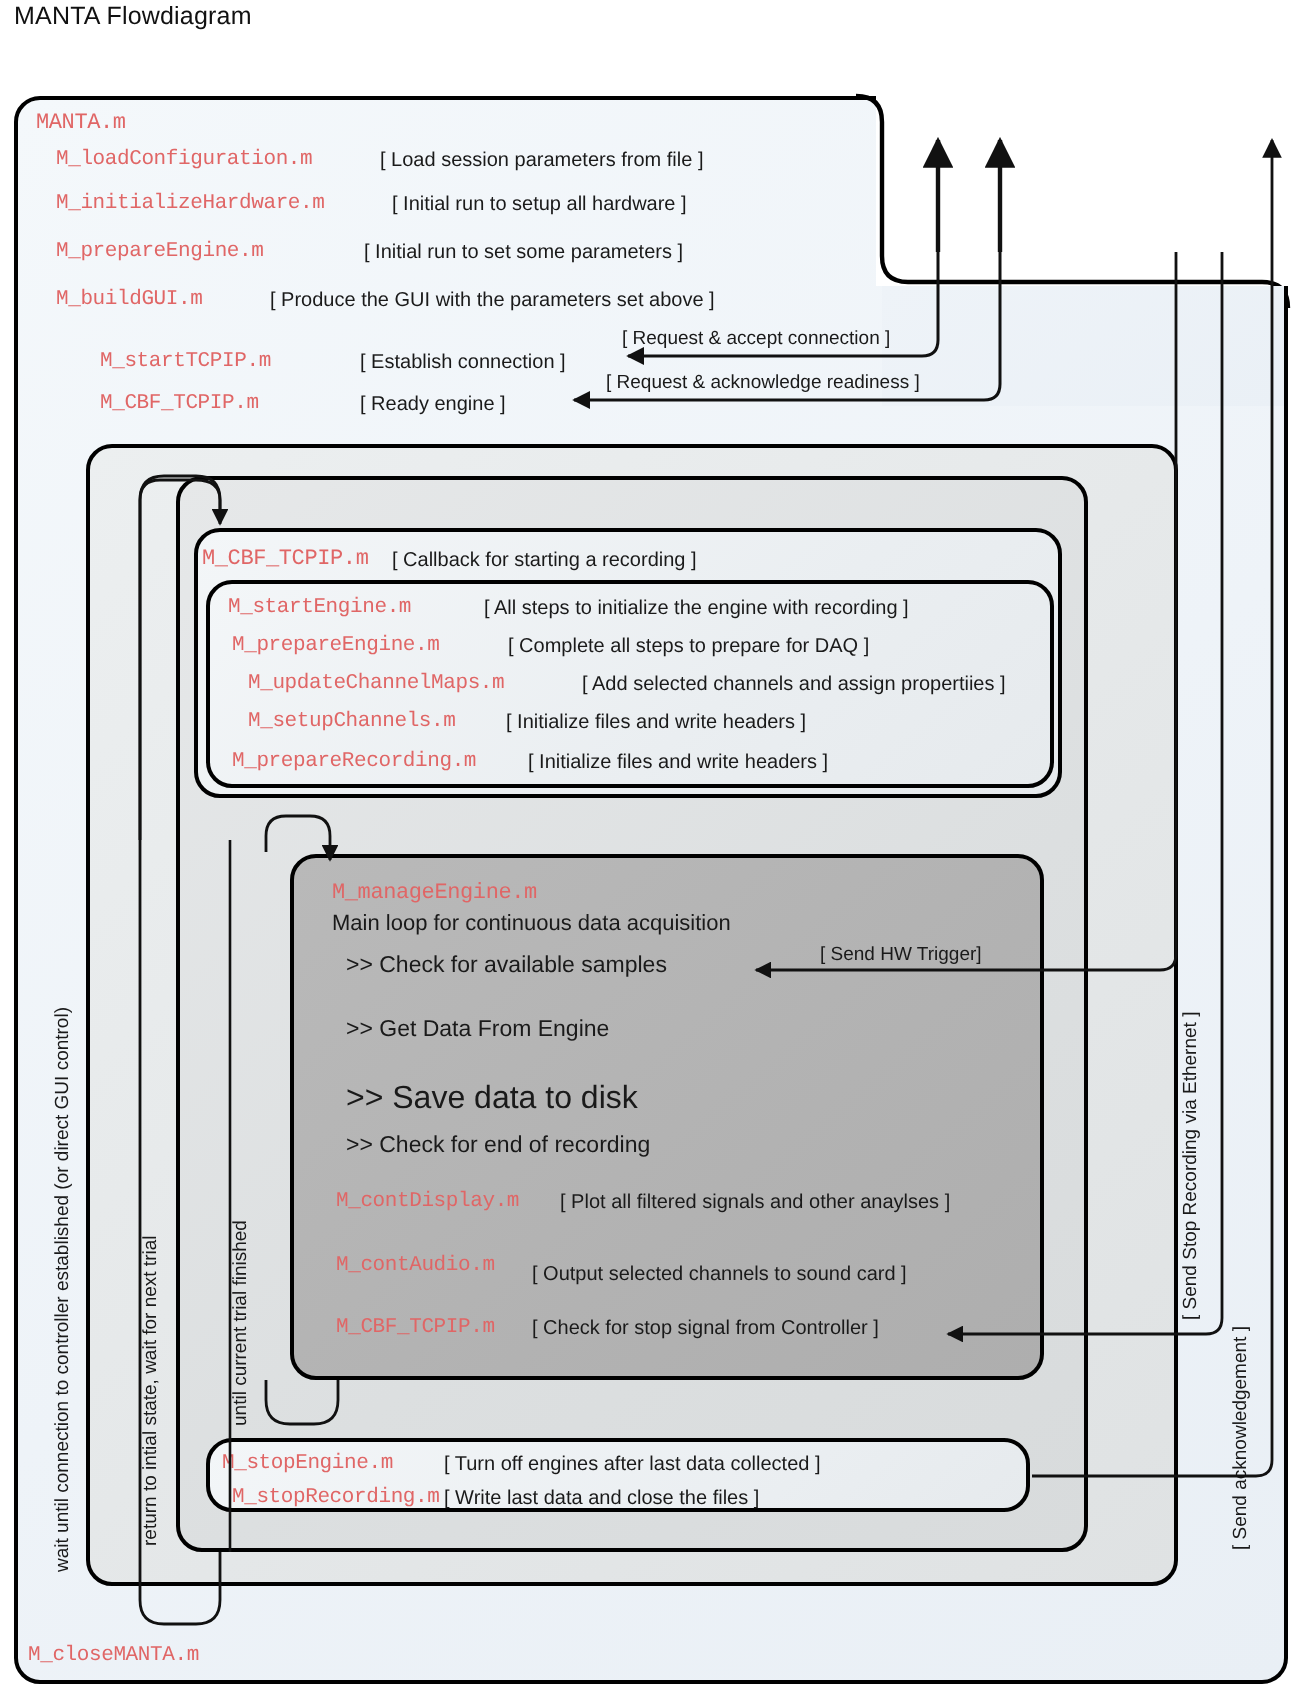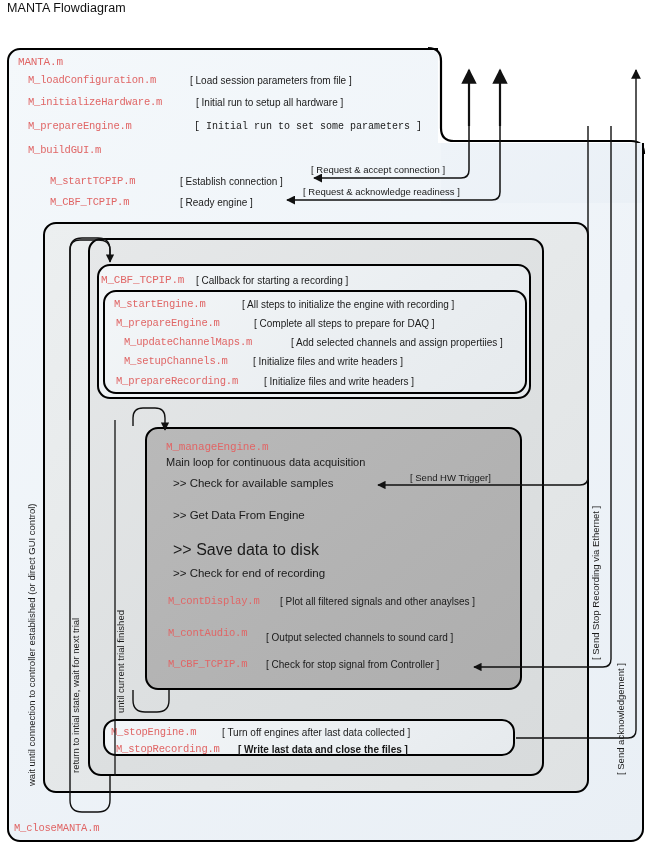--- a/index.html
+++ b/index.html
@@ -98,23 +98,24 @@
 
   <div class="row fnbig" style="left:18px;top:56px;">MANTA.m</div>
 
   <div class="row fn" style="left:28px;top:74px;">M_loadConfiguration.m</div>
   <div class="row desc" style="left:190px;top:75px;">[ Load session parameters from file ]</div>
 
   <div class="row fn" style="left:28px;top:96px;">M_initializeHardware.m</div>
   <div class="row desc" style="left:196px;top:97px;">[ Initial run to setup all hardware ]</div>
 
   <div class="row fn" style="left:28px;top:120px;">M_prepareEngine.m</div>
-  <div class="row desc" style="left:194px;top:121px;font-family:Liberation Mono, monospace;">[ Initial run to set some parameters ]</div>
+  <div class="row desc" style="left:182px;top:121px;">[ Initial run to set some parameters ]</div>
 
   <div class="row fn" style="left:28px;top:144px;">M_buildGUI.m</div>
+  <div class="row desc" style="left:135px;top:145px;">[ Produce the GUI with the parameters set above ]</div>
 
   <div class="row fn" style="left:50px;top:175px;">M_startTCPIP.m</div>
   <div class="row desc" style="left:180px;top:176px;">[ Establish connection ]</div>
 
   <div class="row fn" style="left:50px;top:196px;">M_CBF_TCPIP.m</div>
   <div class="row desc" style="left:180px;top:197px;">[ Ready engine ]</div>
 
   <div class="row sig" style="left:311px;top:164px;">[ Request &amp; accept connection ]</div>
   <div class="row sig" style="left:303px;top:186px;">[ Request &amp; acknowledge readiness ]</div>
 
@@ -164,21 +165,21 @@
   <div class="row desc" style="left:266px;top:659px;">[ Check for stop signal from Controller ]</div>
 
   <div class="row sig" style="left:410px;top:472px;">[ Send HW Trigger]</div>
 
   <div class="box lvl5" style="left:103px;top:719px;width:412px;height:37px;"></div>
 
   <div class="row fn" style="left:111px;top:726px;">M_stopEngine.m</div>
   <div class="row desc" style="left:222px;top:727px;">[ Turn off engines after last data collected ]</div>
 
   <div class="row fn" style="left:116px;top:743px;">M_stopRecording.m</div>
-  <div class="row desc" style="left:238px;top:744px;font-weight:bold;">[ Write last data and close the files ]</div>
+  <div class="row desc" style="left:222px;top:744px;">[ Write last data and close the files ]</div>
 
   <div class="row fn" style="left:14px;top:822px;">M_closeMANTA.m</div>
 
   <div class="vlabel" style="left:26px;top:786px;">wait until connection to controller established (or direct GUI control)</div>
   <div class="vlabel" style="left:70px;top:773px;">return to intial state, wait for next trial</div>
   <div class="vlabel" style="left:115px;top:713px;">until current trial finished</div>
   <div class="vlabel" style="left:590px;top:660px;">[ Send Stop  Recording via Ethernet ]</div>
   <div class="vlabel" style="left:615px;top:775px;">[ Send acknowledgement ]</div>
 
   <svg class="overlay">

